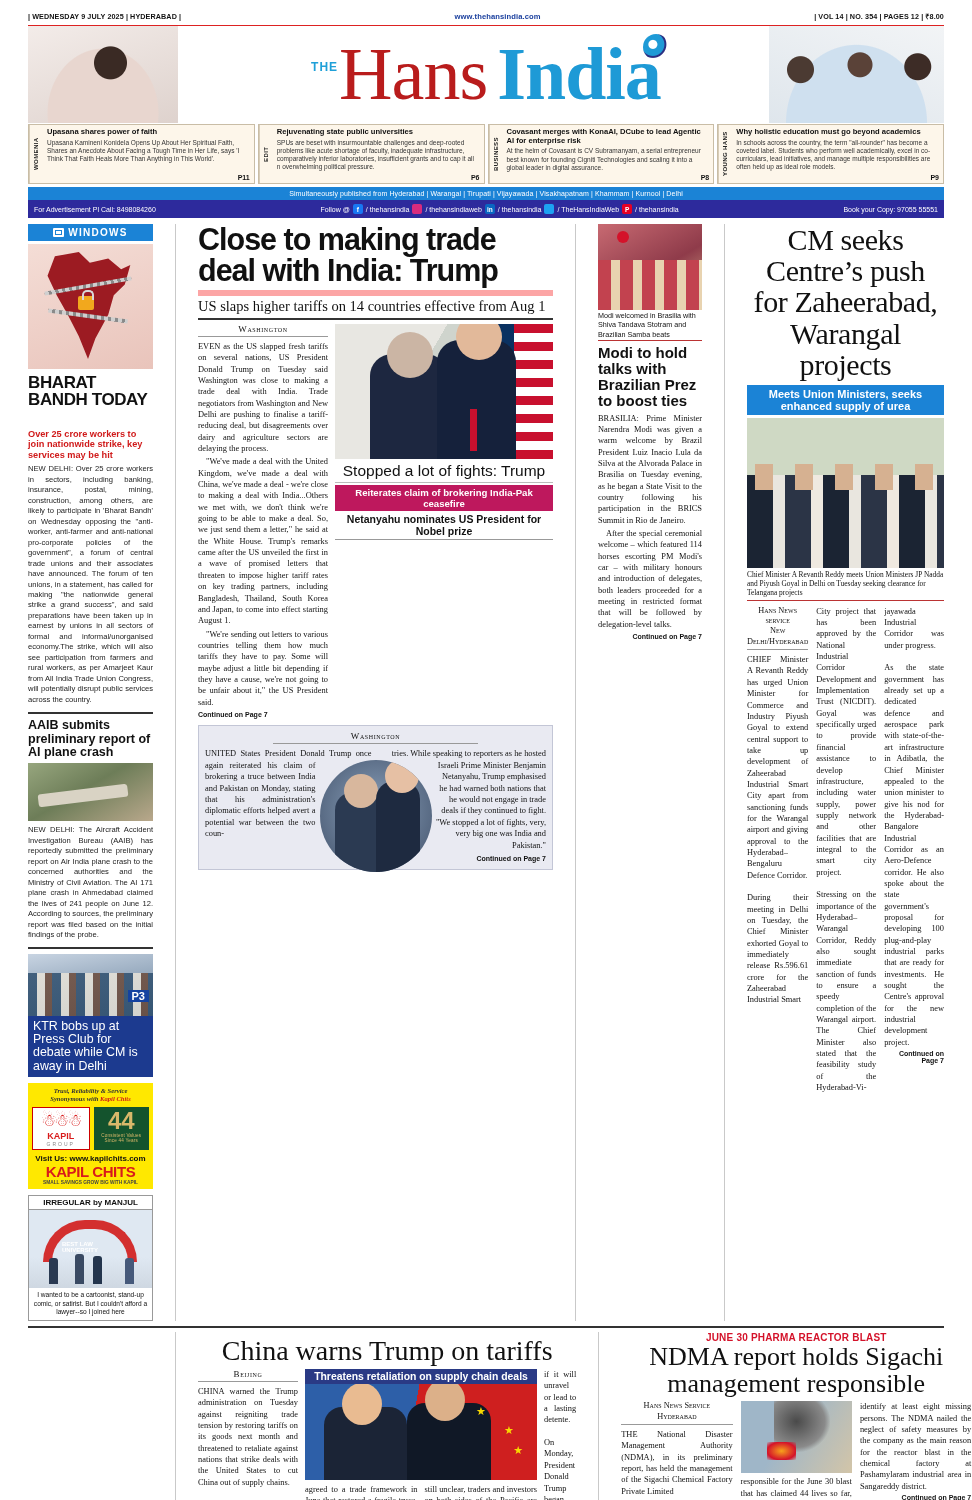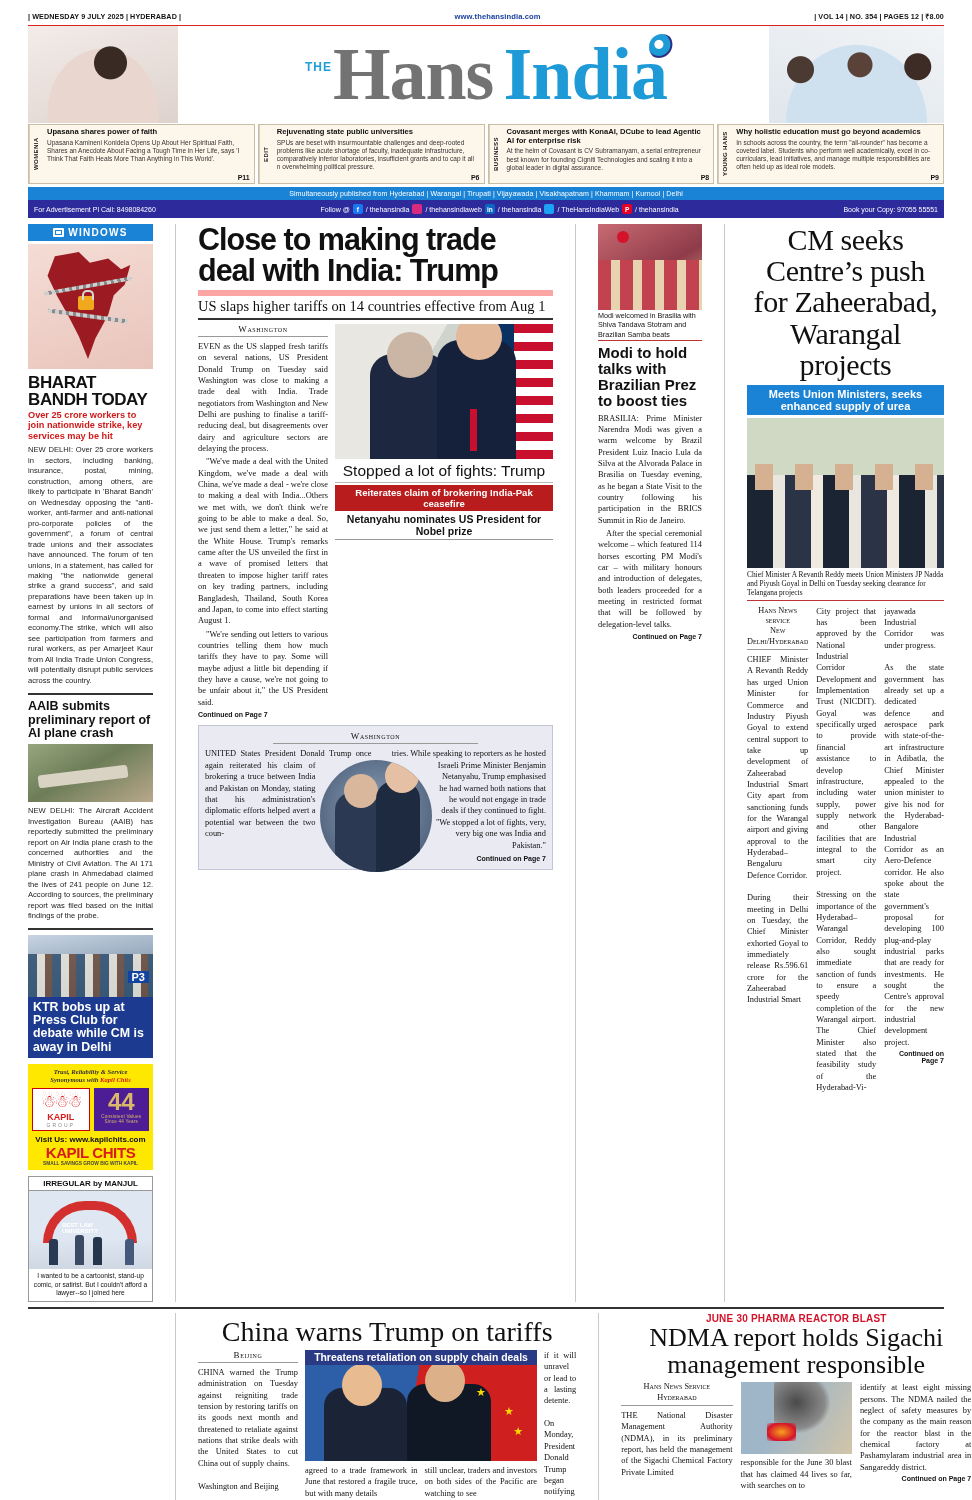--- a/index.html
+++ b/index.html
@@ -40,22 +40,22 @@
       radial-gradient(circle at 52% 40%, #5a4238 0 12px, transparent 13px),
       radial-gradient(circle at 85% 42%, #3d2c26 0 13px, transparent 14px),
       radial-gradient(ellipse at 50% 100%, #cfe0ef 0 70px, transparent 71px),
       linear-gradient(200deg,#f2f4f6,#dfe6ec); }
   .mh-title { position: relative; z-index: 2; display: flex; align-items: flex-start; }
   .mh-the {
     font-family: "Liberation Sans", sans-serif; font-size: 12px; color: #1fa0d8;
     font-weight: bold; letter-spacing: 1px; margin-top: 22px; margin-right: 1px;
   }
   .mh-hans {
-    font-family: "Liberation Serif", serif; font-weight: bold;
-    font-size: 74px; color: #737373; line-height: .98; letter-spacing: -1px;
+    font-family: "Liberation Serif", serif; font-weight: normal;
+    font-size: 74px; color: #b91c1c; line-height: .98; letter-spacing: -1px;
   }
   .mh-india {
     font-family: "Liberation Serif", serif; font-weight: bold;
     font-size: 74px; color: #1e9ad6; line-height: .98; letter-spacing: -1px;
     margin-left: 10px; position: relative;
   }
   .mh-swan {
     position: absolute; top: -4px; right: -8px; width: 26px; height: 26px;
     border-radius: 50%;
     background: radial-gradient(circle at 38% 40%, #ffffff 0 4px, #1e9ad6 5px 11px, #2b2f82 12px 13px, transparent 14px);
@@ -142,21 +142,21 @@
   .map-lock::before {
     content: ''; position: absolute; left: 4px; top: -6px; width: 8px; height: 8px;
     border: 2px solid #d8d8d8; border-bottom: none; border-radius: 5px 5px 0 0;
   }
   .rail-h {
     font-size: 17px; font-weight: bold; line-height: 1.02; margin-top: 5px;
     letter-spacing: -.4px;
   }
   .rail-sub {
     font-size: 9.2px; font-weight: bold; color: #d01b1b; line-height: 1.15;
-    margin-top: 1px;
+    margin-top: 20px;
   }
   .rail-body {
     font-size: 7.6px; line-height: 1.38; margin-top: 4px; text-align: justify;
     color: #222;
   }
   .hr-thick { border-top: 2px solid #333; margin: 7px 0 5px 0; }
   .rail-h2 { font-size: 12.5px; font-weight: bold; line-height: 1.07; }
   .rail-photo {
     height: 58px; margin-top: 4px;
     background: linear-gradient(150deg,#97a67e,#6d7d58 45%,#b9a88c);
@@ -173,40 +173,40 @@
   .ktr-photo .crowd {
     position:absolute; bottom:0; left:0; right:0; height:70%;
     background: repeating-linear-gradient(90deg,#2f4f6e 0 9px,#e8e3d8 9px 17px,#6b4a3a 17px 24px);
     opacity:.85;
   }
   .p3 {
     position: absolute; right: 4px; bottom: 14px; background: #1442a0; color: #fff;
     font-size: 11px; font-weight: bold; padding: 0 4px;
   }
   .ktr-band {
-    background: #1c3a8f; color: #fff; font-size: 12.4px; font-weight: bold;
+    background: #1c3a8f; color: #fff; font-size: 12.4px; font-weight: normal;
     line-height: 1.05; padding: 4px 5px;
   }
   .kapil {
     background: #ffe800; margin-top: 6px; padding: 4px; text-align: center;
   }
   .kapil-tag {
     font-family: "Liberation Serif", serif; font-style: italic; font-weight: bold;
     font-size: 6.6px; line-height: 1.25; color: #333;
   }
   .kapil-tag b { color: #d01b1b; }
   .kapil-row { display: flex; gap: 4px; margin: 4px 0; }
   .kapil-logo {
     flex: 1; background: #fff; border: 1px solid #c00; padding: 2px;
   }
   .kapil-figs { font-size: 17px; color: #d81b1b; letter-spacing: -2px; }
   .kapil-name { font-size: 9px; font-weight: bold; color: #d81b1b; }
   .kapil-sub { font-size: 5px; color: #888; letter-spacing: 2px; }
   .kapil-44 {
-    flex: 1; background: #4c1d95; color: #d9b86a; padding: 3px 2px;
+    flex: 1; background: #14532d; color: #d9b86a; padding: 3px 2px;
   }
   .kapil-44 .n { font-size: 24px; font-weight: bold; line-height: .95; }
   .kapil-44 .s { font-size: 4.6px; letter-spacing: .2px; }
   .kapil-visit { font-size: 8px; font-weight: bold; color: #111; }
   .kapil-big { font-size: 15px; font-weight: bold; color: #d81b1b; letter-spacing: -.4px; }
   .kapil-small { font-size: 4.8px; font-weight: bold; color: #444; }
   .irr {
     border: 1px solid #999; margin-top: 6px; background: #fff;
   }
   .irr-h {
@@ -283,21 +283,21 @@
     border-radius:50%; background:#e2b99a;
   }
   .photo-modi .tie {
     position:absolute; left:62%; bottom:6%; width:7px; height:42px; background:#c8102e;
   }
   .cap-serif {
     font-family: Liberation Sans, sans-serif; font-size: 15.5px; text-align: center;
     padding: 3px 0 2px 0; border-bottom: 1px solid #bbb;
   }
   .red-band {
-    background: #b91c1c; color: #fff; font-size: 9.6px; font-weight: bold;
+    background: #be185d; color: #fff; font-size: 9.6px; font-weight: bold;
     text-align: center; padding: 2px 0; margin-top: 2px;
   }
   .sub-band {
     font-size: 10.5px; font-weight: bold; text-align: center;
     padding: 2px 0; border-bottom: 1px solid #999;
   }
   .nobel-box {
     background: #e9eaf2; border: 1px solid #c3c6d6; margin-top: 4px; padding: 5px 6px;
     position: relative;
   }

